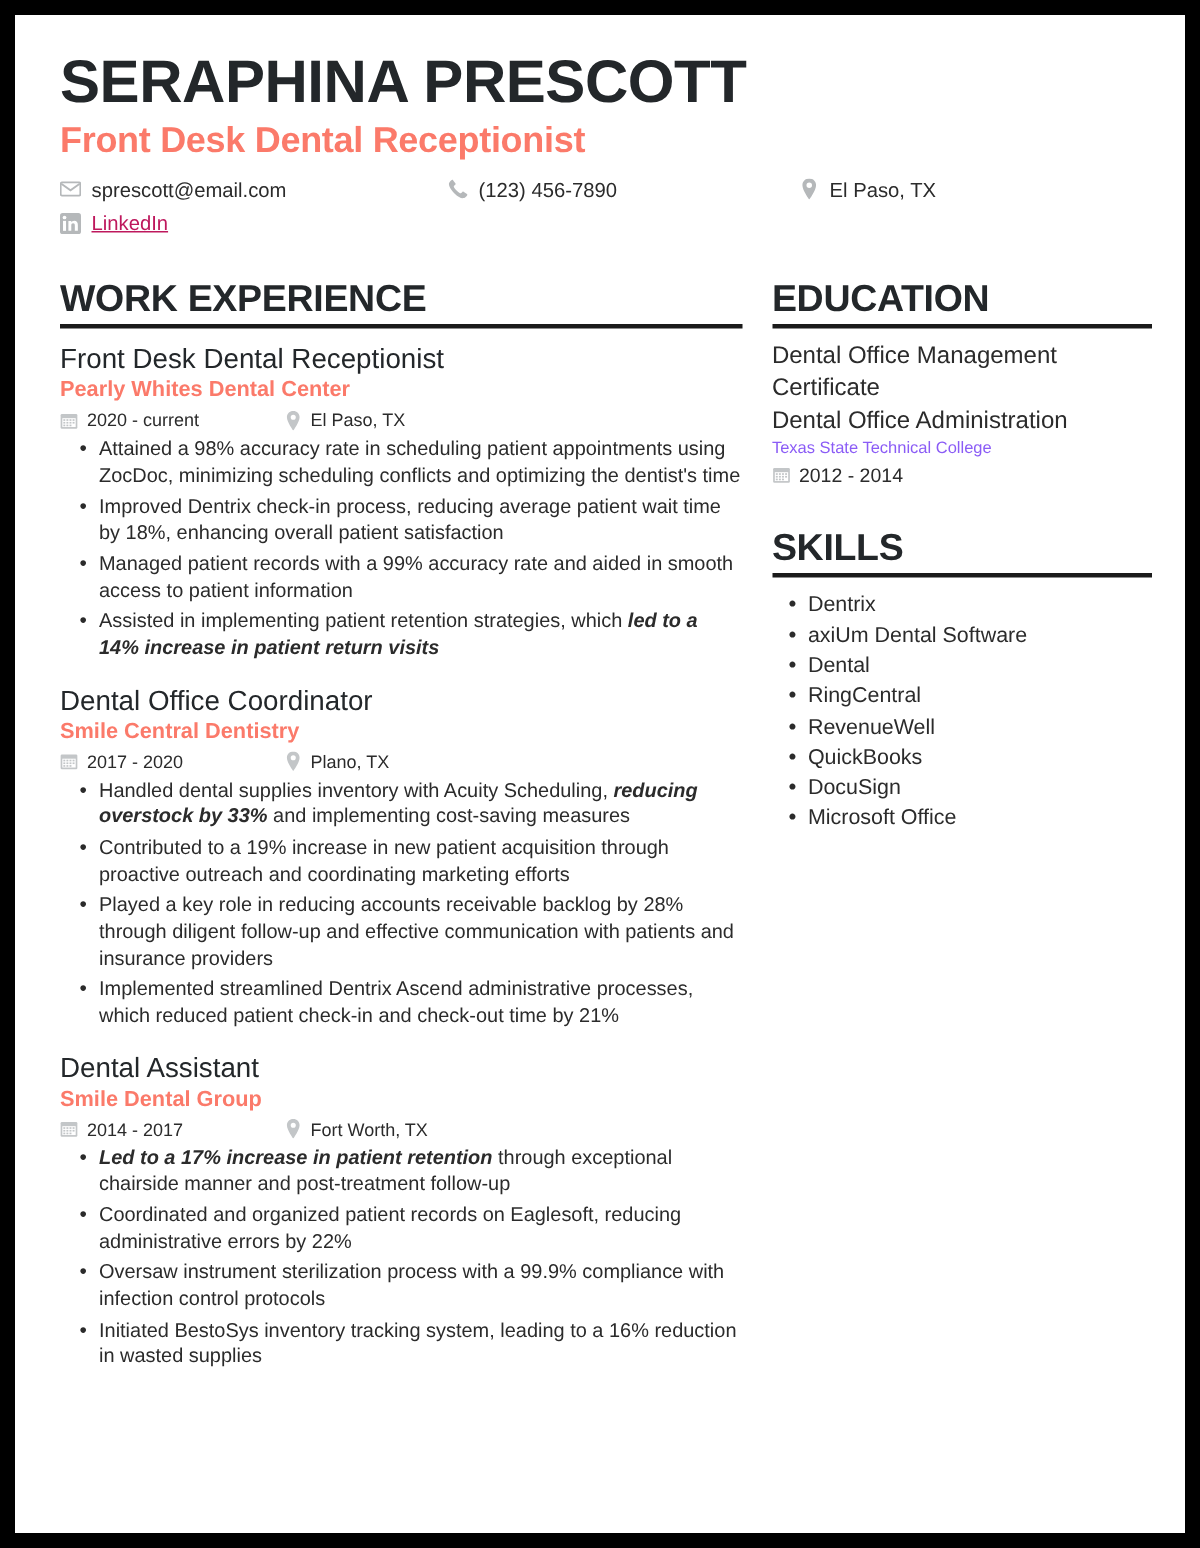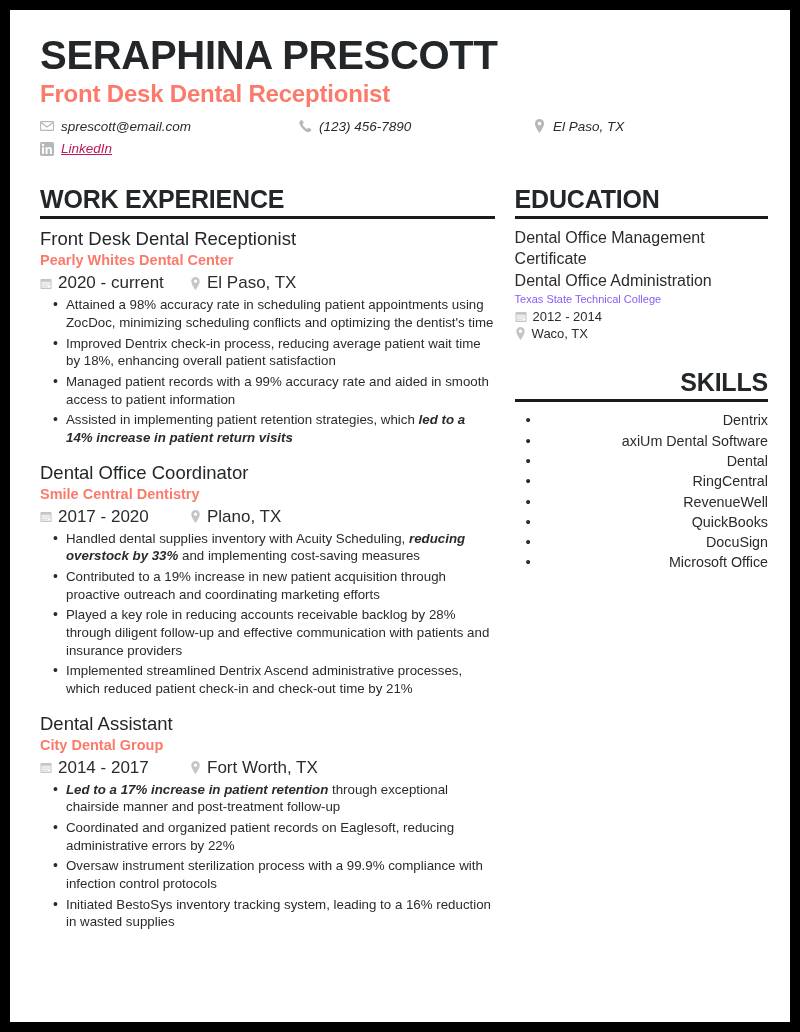--- a/index.html
+++ b/index.html
@@ -44,21 +44,20 @@
     line-height: 1.15;
     margin: 0 0 10px 8px;
   }
   .contact-rows {
     margin-left: 8px;
   }
   .contact-row {
     display: flex;
     align-items: flex-end;
     margin-bottom: 5px;
-    font-style: italic;
   }
   .contact-item {
     display: flex;
     align-items: center;
     font-size: 13.5px;
     color: #2b2b2b;
     line-height: 1.3;
   }
   .c-email  { width: 258px; }
   .c-phone  { width: 235px; }
@@ -110,21 +109,21 @@
   .job-company {
     font-size: 14.5px;
     font-weight: bold;
     color: #FB7A6A;
     line-height: 1.3;
     margin: 0 0 3px 0;
   }
   .meta-row {
     display: flex;
     align-items: center;
-    font-size: 17px;
+    font-size: 12px;
     color: #2b2b2b;
     margin-bottom: 3px;
   }
   .meta-item { display: flex; align-items: center; }
   .meta-date { width: 150px; }
   .meta-item .ico { margin-right: 6px; display: inline-flex; align-items: center; }
 
   ul.bullets {
     margin: 0;
     padding-left: 26px;
@@ -162,21 +161,21 @@
   }
   .edu-meta {
     display: flex;
     align-items: center;
     font-size: 13px;
     color: #2b2b2b;
     margin-top: 2px;
   }
   .edu-meta .ico { margin-right: 6px; display: inline-flex; align-items: center; }
 
-  .skills-head-wrap { margin-top: 28px; text-align: right; }
+  .skills-head-wrap { margin-top: 28px; }
   ul.skills {
     margin: 0;
     padding-left: 24px;
     list-style: none;
   }
   ul.skills li {
     font-size: 14.3px;
     color: #2b2b2b;
     line-height: 1.42;
     position: relative;
@@ -334,21 +333,21 @@
               </div>
               <ul class="bullets">
                 <li>Handled dental supplies inventory with Acuity Scheduling, <span class="bi">reducing overstock by 33%</span> and implementing cost-saving measures</li>
                 <li>Contributed to a 19% increase in new patient acquisition through proactive outreach and coordinating marketing efforts</li>
                 <li>Played a key role in reducing accounts receivable backlog by 28% through diligent follow-up and effective communication with patients and insurance providers</li>
                 <li>Implemented streamlined Dentrix Ascend administrative processes, which reduced patient check-in and check-out time by 21%</li>
               </ul>
             </div>
             <div class="job">
               <div class="job-title">Dental Assistant</div>
-              <div class="job-company">City Dental Group</div>
+              <div class="job-company">Smile Dental Group</div>
               <div class="meta-row">
                 <span class="meta-item meta-date">
                   <span class="ico">
                     <svg width="12" height="13" viewBox="0 0 14 14">
                       <rect x="0.5" y="1.8" width="13" height="11.5" rx="1" fill="#c3c6c8"></rect>
                       <rect x="1.8" y="5" width="10.4" height="6.9" fill="#ffffff"></rect>
                       <g fill="#c3c6c8">
                         <rect x="2.6" y="5.8" width="1.5" height="1.3"></rect>
                         <rect x="5" y="5.8" width="1.5" height="1.3"></rect>
                         <rect x="7.4" y="5.8" width="1.5" height="1.3"></rect>
@@ -408,28 +407,20 @@
                       <rect x="7.4" y="7.9" width="1.5" height="1.3"></rect>
                       <rect x="9.8" y="7.9" width="1.5" height="1.3"></rect>
                       <rect x="2.6" y="10" width="1.5" height="1.3"></rect>
                       <rect x="5" y="10" width="1.5" height="1.3"></rect>
                       <rect x="7.4" y="10" width="1.5" height="1.3"></rect>
                     </g>
                   </svg>
                 </span>
                 <span>2012 - 2014</span>
               </div>
-              <div class="edu-meta">
-                <span class="ico">
-                  <svg width="11" height="13" viewBox="0 0 12 16">
-                    <path d="M6 0C3 0 .8 2.2.8 5.1.8 9 6 16 6 16s5.2-7 5.2-10.9C11.2 2.2 9 0 6 0zm0 7.2a2.1 2.1 0 110-4.2 2.1 2.1 0 010 4.2z" fill="#c3c6c8"></path>
-                  </svg>
-                </span>
-                <span>Waco, TX</span>
-              </div>
             </div>
           </div>
 
         <div class="skills-head-wrap">
           <h2 class="sec-head">SKILLS</h2>
           <hr class="sec-rule">
           <ul class="skills" id="skills-container">
               <li>Dentrix</li>
               <li>axiUm Dental Software</li>
               <li>Dental</li>

